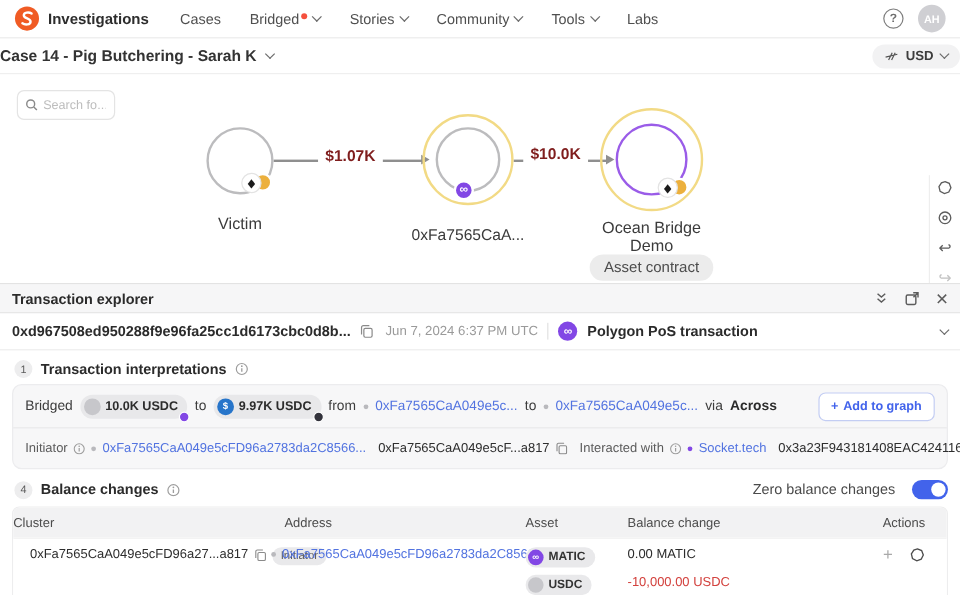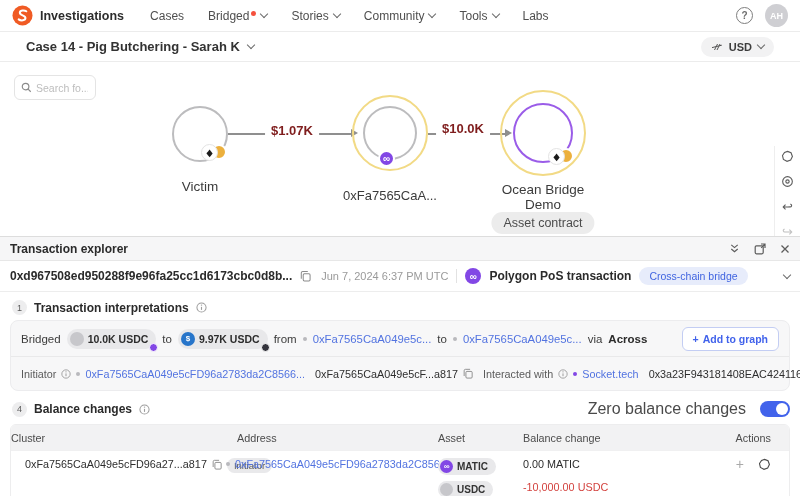--- a/index.html
+++ b/index.html
@@ -18,21 +18,21 @@
   .chev { width:6px; height:6px; border-right:1.4px solid #6b6b6b; border-bottom:1.4px solid #6b6b6b;
     transform:rotate(45deg); display:inline-block; margin-top:-3px; }
   .nav-right { display:flex; align-items:center; gap:12px; }
   .help-circle { width:17px; height:17px; border:1.3px solid #7e7e7e; border-radius:50%;
     display:flex; align-items:center; justify-content:center; font-size:10px; color:#6e6e6e; font-weight:bold; }
   .avatar { width:23px; height:23px; border-radius:50%; background:#cfcfd3; color:#fff;
     display:flex; align-items:center; justify-content:center; font-size:9px; font-weight:bold; }
 
   
   .casebar { height:30px; display:flex; align-items:center; justify-content:space-between;
-    padding:0 26px; border-bottom:1px solid #ececec; }
+    padding:0 0; border-bottom:1px solid #ececec; }
   .case-title-wrap { display:flex; align-items:center; gap:8px; cursor:pointer; }
   .case-title { font-size:13px; font-weight:bold; color:#333; }
   .currency-pill { display:flex; align-items:center; gap:6px; background:#f2f2f3;
     border-radius:14px; padding:4px 10px; font-size:11px; color:#3d3d3d; font-weight:bold; cursor:pointer; }
 
   
   .canvas { position:relative; height:174px; background:#fff; }
   .search-box { position:absolute; left:14px; top:13px; width:82px; height:25px;
     border:1px solid #e4e4e4; border-radius:6px; background:#fff; display:flex; align-items:center; padding:0 6px; gap:4px; }
   .search-box input { border:none; outline:none; width:52px; font-size:10.5px; color:#555;
@@ -106,21 +106,21 @@
   .dot.purple { background:#8247e5; }
   .link { font-size:10.8px; color:#5273e0; white-space:nowrap; cursor:pointer; }
   .mono-addr { font-size:10.8px; color:#2e2e2e; white-space:nowrap; }
   .lbl { font-size:10.8px; color:#5b5b5b; white-space:nowrap; }
   .add-graph-btn { margin-left:auto; display:flex; align-items:center; gap:4px; background:#fff;
     border:1px solid #c3cdf3; border-radius:6px; color:#4263eb; font-size:10.5px; font-weight:bold;
     padding:5px 10px; cursor:pointer; font-family:"Liberation Sans", sans-serif; }
 
   .bc-head { display:flex; align-items:center; padding:9px 10px 6px 12px; gap:7px; }
   .bc-head .grow { flex:1; }
-  .toggle-label { font-size:16px; color:#4a4a4a; margin-right:7px; }
+  .toggle-label { font-size:12px; color:#4a4a4a; margin-right:7px; }
   .toggle { width:30px; height:16px; border-radius:9px; background:#4263eb; position:relative; cursor:pointer; }
   .toggle::after { content:""; position:absolute; right:2px; top:2px; width:12px; height:12px;
     border-radius:50%; background:#fff; }
 
   .bc-table { margin:0 10px; border:1px solid #ededee; border-radius:6px 6px 0 0; overflow:hidden; }
   .bc-thead { display:flex; background:#f2f2f3; height:25px; align-items:center; }
   .bc-th { font-size:10.8px; color:#4c4c4c; }
   .bc-row { display:flex; background:#fff; padding:7px 0 8px; border-top:1px solid #f0f0f1; }
   .col-address { width:215px; padding-left:14px; display:flex; align-items:center; gap:5px; }
   .col-cluster { width:212px; display:flex; align-items:center; gap:5px; }
@@ -299,21 +299,20 @@
             <rect x="3.5" y="4" width="7.5" height="8" rx="1.3" stroke="#8a8a8a" stroke-width="1.1" fill="none"></rect>
             <path d="M8.5 1.5 H3 a1.6 1.6 0 0 0 -1.6 1.6 V9.5" stroke="#8a8a8a" stroke-width="1.1" fill="none"></path>
           </svg>
       </span>
       <span class="tx-date">Jun 7, 2024 6:37 PM UTC</span>
       <span class="vdiv"></span>
       <span class="poly-coin">
           <span>∞</span>
         </span>
       <span class="tx-network">Polygon PoS transaction</span>
-      <span class="bridge-pill">Cross-chain bridge</span>
       <span class="spacer"></span>
       <span class="chev"></span>
     </div>
 
     <div class="section-head">
       <span class="num-badge">1</span>
       <span class="section-title">Transaction interpretations</span>
       <span>
         <svg width="11" height="11" viewBox="0 0 12 12">
             <circle cx="6" cy="6" r="5" stroke="#9d9d9d" stroke-width="1.1" fill="none"></circle>

